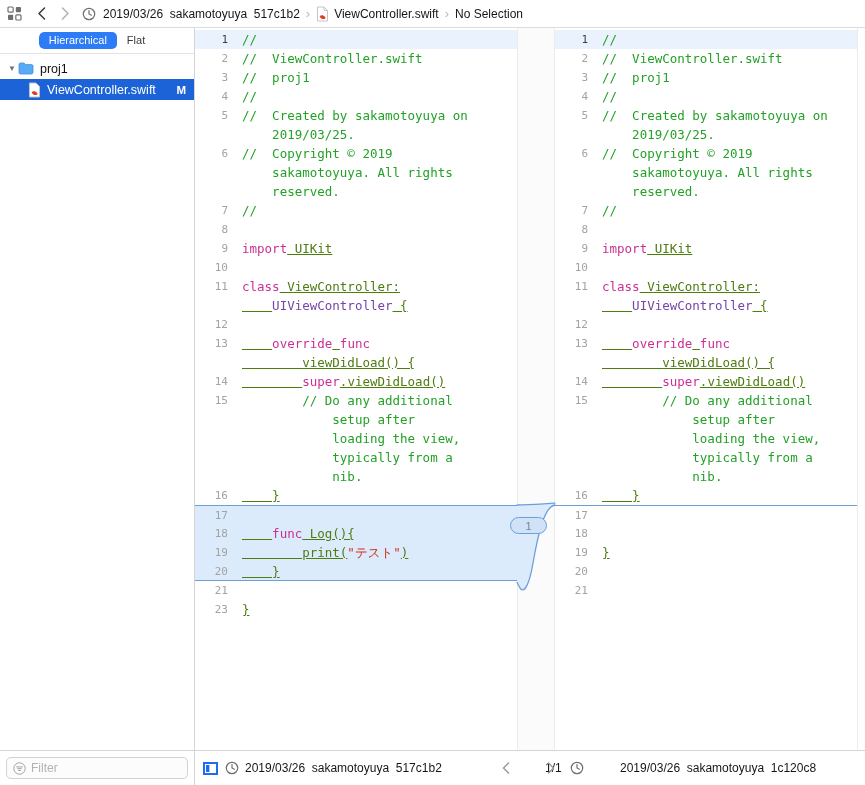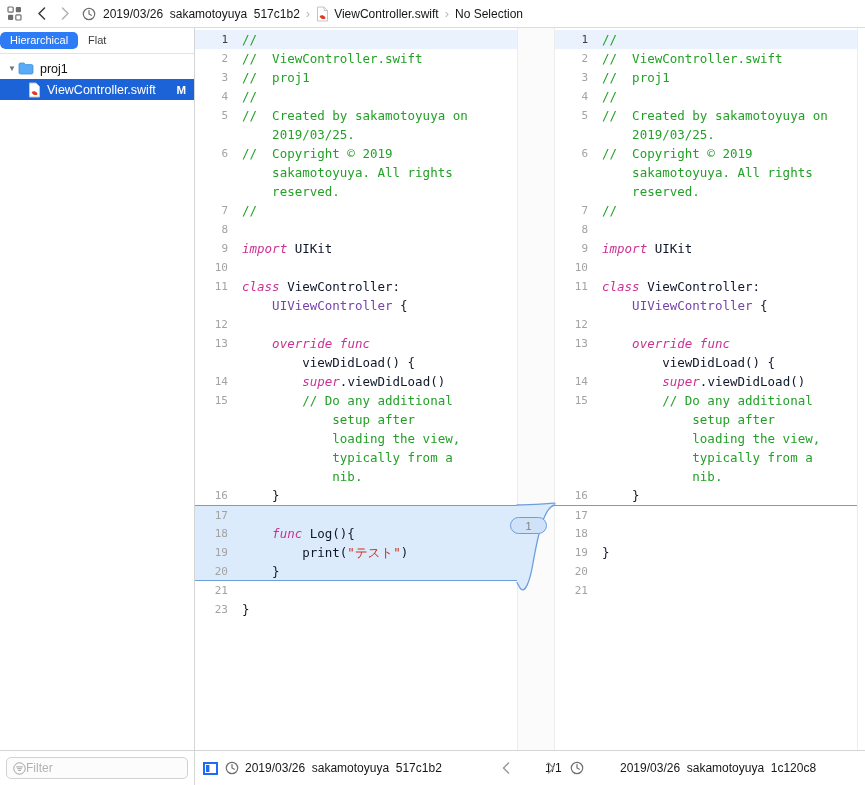--- a/index.html
+++ b/index.html
@@ -17,21 +17,21 @@
   }
   .toolbar .icn { display:inline-flex; align-items:center; justify-content:center; }
   .tb-gap-s{ margin-left:12px; } .tb-gap-m{ margin-left:15px; }
   .crumb-text { margin-left:7px; white-space:pre; color:#161616; }
   .crumb-sep { margin:0 6px; color:#b9b9b9; font-size:13px; }
   
   .sidebar {
     position:absolute; left:0; top:28px; width:195px; height:722px;
     background:#fff; border-right:1px solid #d4d4d4;
   }
-  .seg-row { height:26px; display:flex; align-items:center; justify-content:flex-start; border-bottom:1px solid #e4e4e4; }
+  .seg-row { height:26px; display:flex; align-items:center; justify-content:center; border-bottom:1px solid #e4e4e4; }
   .seg {
     display:flex; font-size:11px; border-radius:5px; overflow:hidden;
   }
   .seg-item { padding:2px 10px 3px 10px; color:#3c3c3c; }
   .seg-item.sel { background:var(--accent); color:#fff; border-radius:5px; }
   .tree { padding-top:4px; }
   .tree-row { height:21px; display:flex; align-items:center; font-size:12.5px; color:#111; }
   .tree-row .twisty { width:10px; margin-left:8px; font-size:8px; color:#727272; }
   .tree-row.depth1 { padding-left:28px; }
   .tree-row.sel { background:var(--selblue); color:#fff; }
@@ -46,44 +46,44 @@
   .pane-right { left:360px; width:303px; border-right:1px solid #ececec; }
   .crow { height:19px; display:flex; font-family:"DejaVu Sans Mono", monospace; font-size:12.5px; line-height:19px; }
   .lnum { width:33px; flex:0 0 33px; text-align:right; color:var(--lnum); font-size:11px; }
   .lnum-cur { color:#3f3f3f; }
   .code { padding-left:14px; white-space:pre; }
   .crow.cur { background:var(--curline); }
   .crow.hl { background:var(--difffill); }
   .crow.hl-first { border-top:1px solid var(--diffborder); }
   .crow.hl-last { border-bottom:1px solid var(--diffborder); }
   .crow.difftop { border-top:1.5px solid var(--diffborder); }
-  .tok-p { color:#0f172a; }
+  .tok-p { color:#4d7c0f;text-decoration:underline; }
   .tok-c { color:var(--c-comment); }
-  .tok-k { color:var(--c-keyword);font-style:italic; }
+  .tok-k { color:var(--c-keyword); }
   .tok-t { color:var(--c-type);margin-top:20px; }
   .tok-s { color:var(--c-string); }
   .ribbon-svg { position:absolute; left:321px; top:465px; width:40px; height:140px; overflow:visible; }
   .diff-badge {
     position:absolute; left:315px; top:489px; width:37px; height:17px;
     background:#cfe2f8; border:1px solid var(--diffborder); border-radius:9px;
     display:flex; align-items:center; justify-content:center;
     font-size:11px; color:#808386; z-index:3;
   }
   
   .bottombar {
     position:absolute; left:0; top:750px; width:865px; height:35px;
     background:#fff; border-top:1px solid #d4d4d4;
   }
   .bb-divider { position:absolute; left:194px; top:0; width:1px; height:34px; background:#d4d4d4; }
   .filter-field {
     position:absolute; left:6px; top:6px; width:182px; height:22px;
     border:1px solid #d2d2d2; border-radius:5px; background:#fcfcfc;
     display:flex; align-items:center; padding-left:6px; color:#b2b2b2;
   }
-  .filter-field span { }
+  .filter-field span { margin-left:5px; }
   .bb-item { position:absolute; top:0; height:34px; display:flex; align-items:center; white-space:pre; color:#161616; }
   .bb-chev { color:#9a9a9a; font-size:14px; }
   svg { display:block; }
 </style>
 </head>
 <body>
 
 <div class="toolbar">
   <span class="icn">
     <svg width="15" height="15" viewBox="0 0 15 15">

